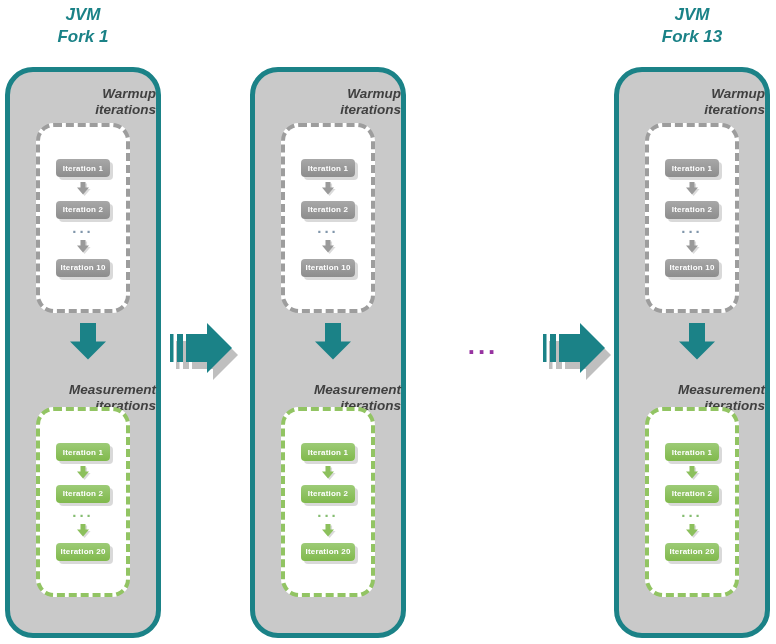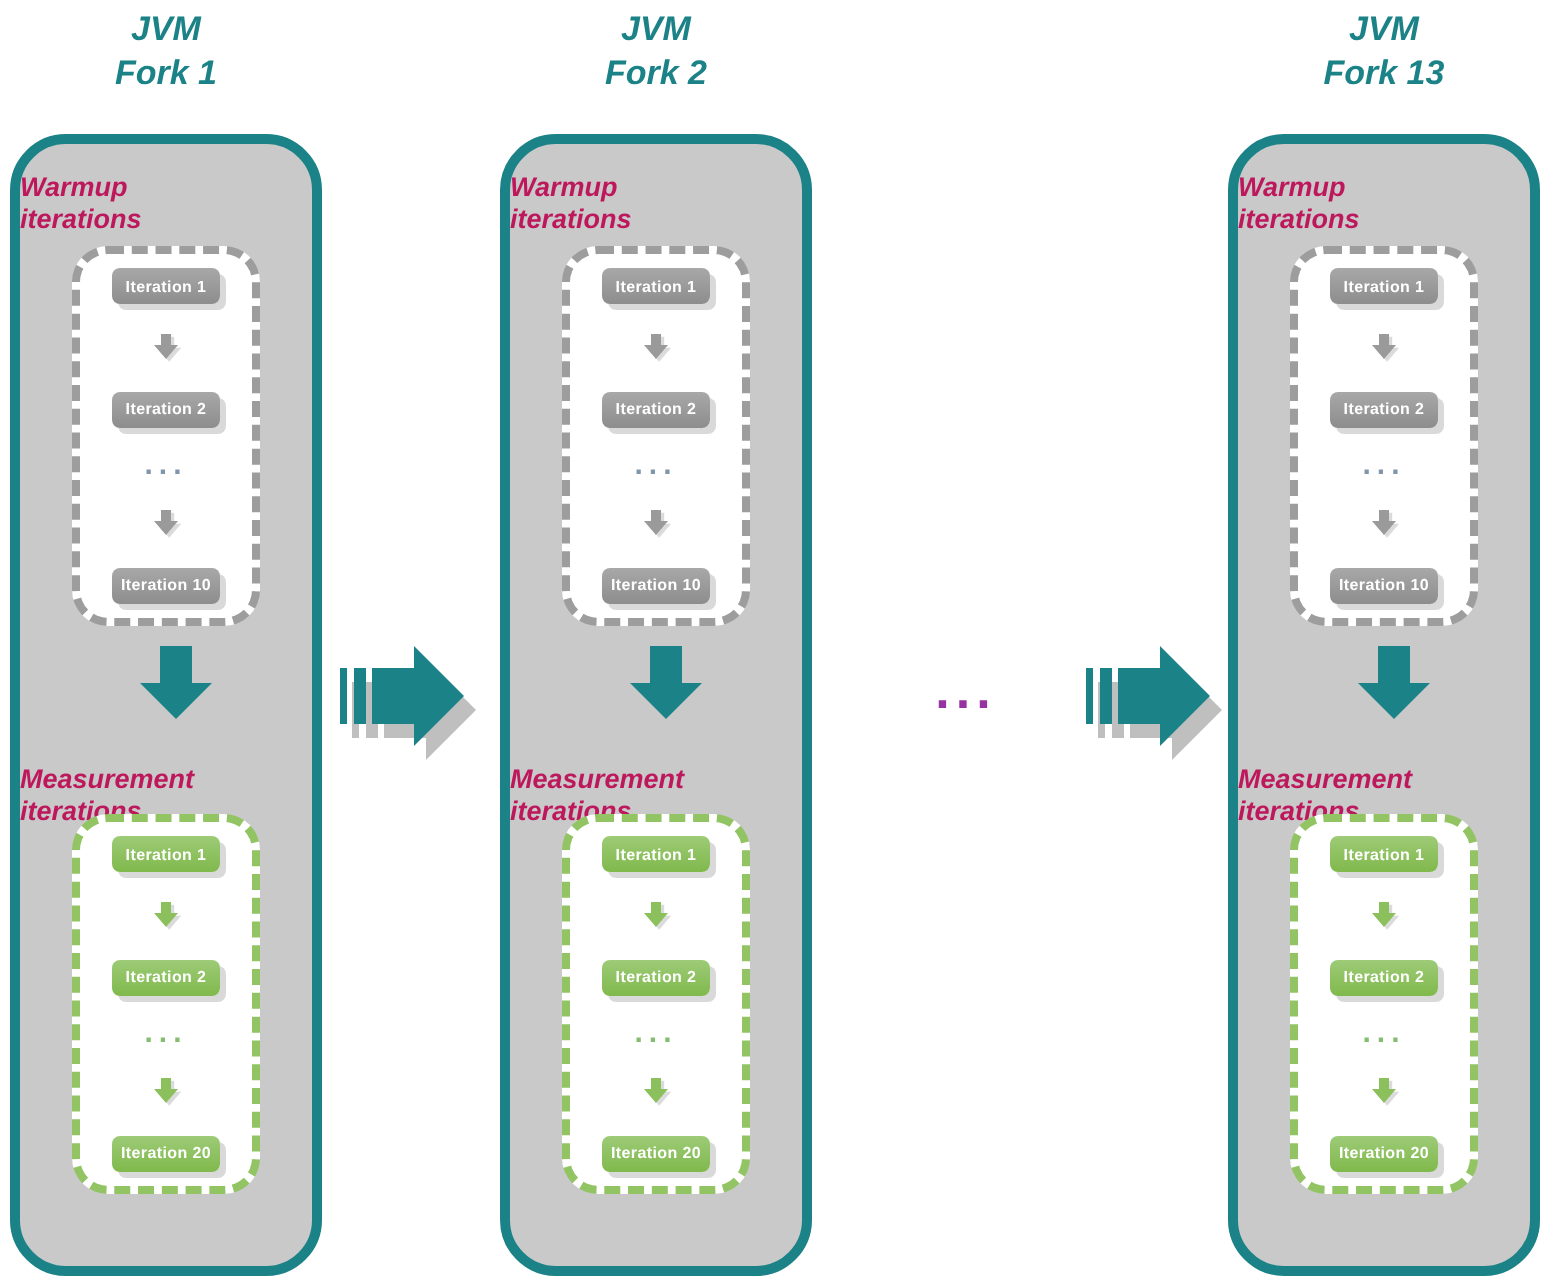--- a/index.html
+++ b/index.html
@@ -13,30 +13,30 @@
   .fork-title{
     position:absolute;top:4px;left:-20px;right:-20px;text-align:center;
     color:var(--teal);font-weight:bold;font-style:italic;
     font-size:17px;line-height:22px;white-space:pre-line;
   }
   .fork-body{
     position:absolute;top:67px;left:0;width:156px;height:571px;box-sizing:border-box;
     background:var(--column-fill);border:5px solid var(--teal);border-radius:28px;
   }
   .section-label{
-    position:absolute;left:0;right:0;text-align:left;color:#be185d;
+    position:absolute;left:0;right:0;text-align:right;color:#404040;
     font-weight:bold;font-style:italic;font-size:13.5px;line-height:16px;white-space:pre-line;
   }
   .label-warmup{top:14px}
   .label-measurement{top:310px}
   .dashed-box{
     position:absolute;left:26px;width:94px;height:190px;box-sizing:border-box;
     background:#fff;border:4px dashed;border-radius:18px;
     display:flex;flex-direction:column;align-items:center;
-    justify-content:space-between;padding:7px 0;
+    justify-content:space-between;padding:32px 0;
   }
   .box-warmup{top:51px;border-color:var(--warmup-box-border)}
   .box-measurement{top:335px;border-color:var(--measurement-box-border)}
   .iteration-box{
     width:54px;height:18px;border-radius:4px;display:flex;align-items:center;justify-content:center;
     color:#fff;font-size:8px;font-weight:bold;letter-spacing:.2px;
     box-shadow:3px 3px 0 rgba(0,0,0,.15);
   }
   .it-warmup{background:linear-gradient(180deg,#a8a8a8,#8d8d8d);}
   .it-measurement{background:linear-gradient(180deg,#9dcb77,#80b94c);}
@@ -131,22 +131,20 @@
           <div class="dots dots-measurement">...</div>
           <svg viewBox="0 0 17 14" width="17" height="14" class="mini-arrow">
             <path d="M5.5 0 H10.5 V5.5 H14 L8 12.5 L2 5.5 H5.5 Z" transform="translate(1.6,1.4)" class="arrow-sh"></path>
             <path d="M5.5 0 H10.5 V5.5 H14 L8 12.5 L2 5.5 H5.5 Z" class="arrow-fill-measurement"></path>
           </svg>
           <div class="iteration-box it-measurement">Iteration 20</div>
         </div>
       </div>
     </div>
     <div class="fork fork-1">
-      <div class="fork-title"><span>JVM</span>
-<span>Fork 2</span></div>
       <div class="fork-body">
         <div class="section-label label-warmup"><span>Warmup</span>
 <span>iterations</span></div>
         <div class="dashed-box box-warmup">
           <div class="iteration-box it-warmup">Iteration 1</div>
           <svg viewBox="0 0 17 14" width="17" height="14" class="mini-arrow">
             <path d="M5.5 0 H10.5 V5.5 H14 L8 12.5 L2 5.5 H5.5 Z" transform="translate(1.6,1.4)" class="arrow-sh"></path>
             <path d="M5.5 0 H10.5 V5.5 H14 L8 12.5 L2 5.5 H5.5 Z" class="arrow-fill-warmup"></path>
           </svg>
           <div class="iteration-box it-warmup">Iteration 2</div>

